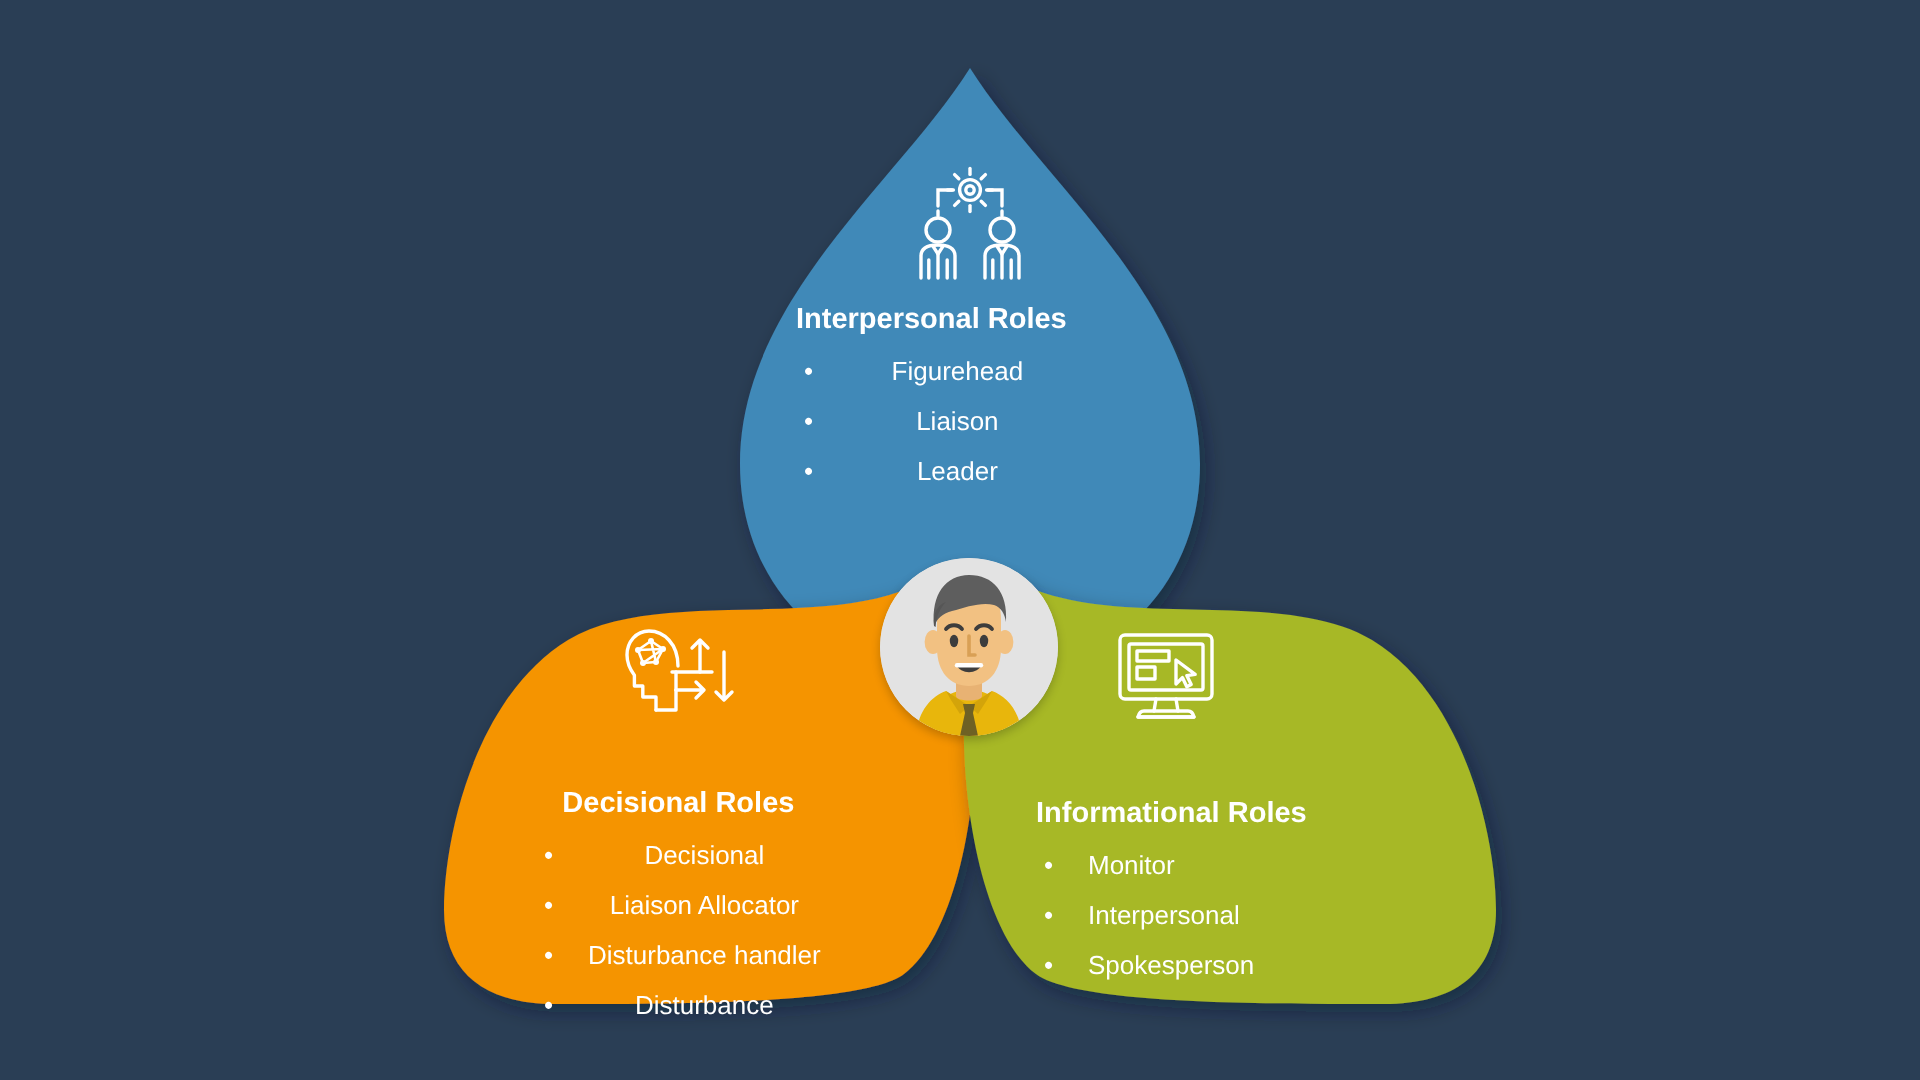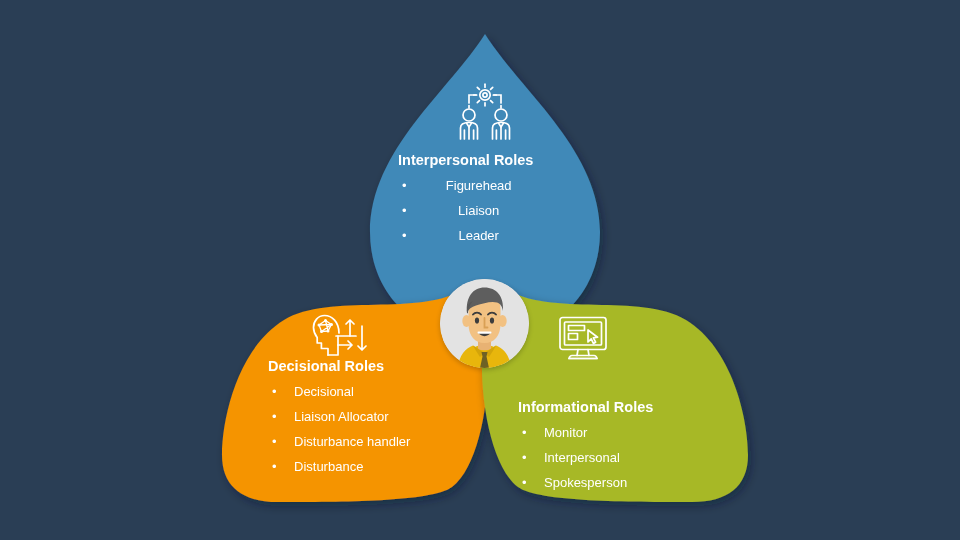--- a/index.html
+++ b/index.html
@@ -50,21 +50,21 @@
     left:4px; top:0;
     color:#ffffff;
     font-size:13px;
   }
 
   
   #block-interpersonal { left:398px; top:152px; text-align:center; }
   #block-interpersonal .petal-heading { margin-bottom:5px; }
 
   
-  #block-decisional { left:268px; top:358px; text-align:left; }
+  #block-decisional { left:268px; top:394px; text-align:center; }
   #block-decisional .petal-heading { margin-bottom:5px; }
 
   
   #block-informational { left:518px; top:399px; text-align:left; }
   #block-informational .petal-heading { margin-bottom:5px; }
 
   
   .icon-wrap { position:absolute; }
   #icon-interpersonal { left:452px; top:82px; }
   #icon-decisional { left:312px; top:312px; }

